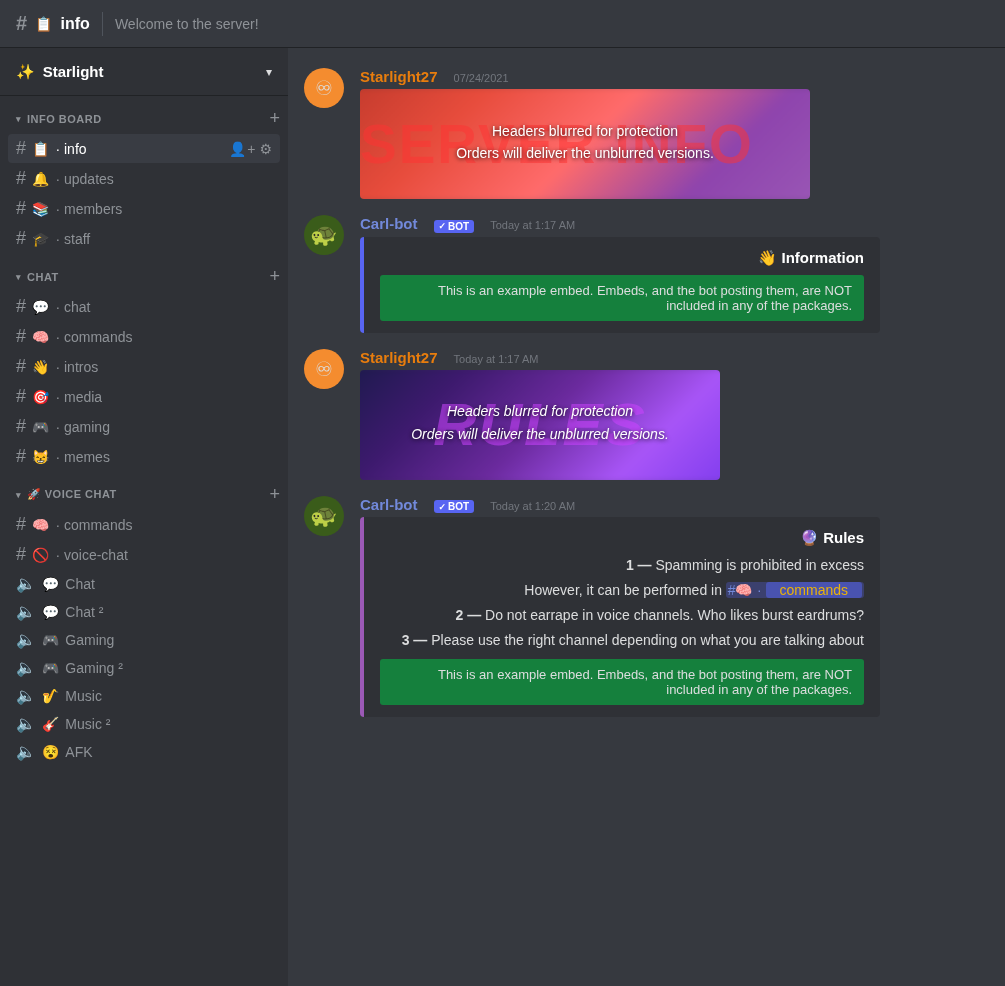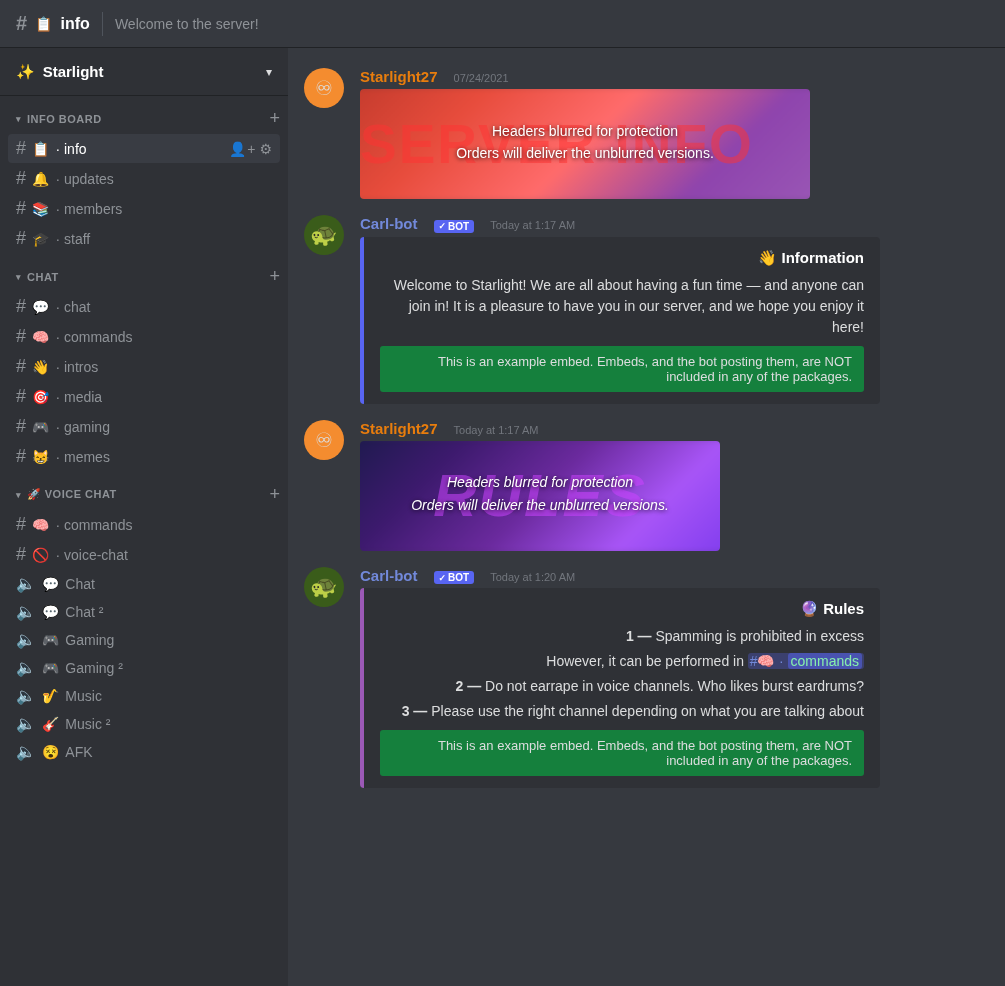--- a/index.html
+++ b/index.html
@@ -63,21 +63,21 @@
     .blur-text-overlay { position: relative; z-index: 2; text-align: center; color: #fff; }
     .blur-text-overlay .watermark-text { font-size: 14px; font-weight: 500; text-shadow: 0 1px 3px rgba(0,0,0,0.8); margin-bottom: 4px; }
     
     
     .embed { border-left: 4px solid #5865f2; background: #2f3136; border-radius: 4px; padding: 12px 16px; margin: 4px 0; max-width: 520px; text-align: right; }
     .embed-title { font-weight: 700; font-size: 15px; color: #fff; margin-bottom: 8px; }
     .embed-body { font-size: 14px; color: #dcddde; line-height: 1.5; margin-bottom: 8px; }
     .embed-footer { background: #15803d; border-radius: 3px; padding: 8px 12px; font-size: 13px; color: #dcddde; }
     
     .mention { background: rgba(88, 101, 242, 0.3); color: #7289da; padding: 0 2px; border-radius: 3px; font-weight: 500; }
-    .highlight { background: rgba(88, 101, 242, 0.5); color: #86efac; padding: 0 3px; border-radius: 3px; }
+    .highlight { background: rgba(88, 101, 242, 0.5); color: #eab308; padding: 0 14px; border-radius: 3px; }
     
     .section-chevron { font-size: 9px; margin-right: 2px; }
     
     
     ::-webkit-scrollbar { width: 4px; }
     ::-webkit-scrollbar-track { background: #2f3136; }
     ::-webkit-scrollbar-thumb { background: #202225; border-radius: 2px; }
   </style>
 </head>
 <body>
@@ -269,21 +269,20 @@
           <div class="message-header">
             <span class="msg-username carlbot">Carl-bot</span>
             <span class="bot-badge">
               <span class="bot-badge-check">✓</span>
               <span>BOT</span>
             </span>
             <span class="msg-timestamp">Today at 1:17 AM</span>
           </div>
           <div class="embed">
             <div class="embed-title">👋 Information</div>
-            <div class="embed-body">Welcome to Starlight! We are all about having a fun time — and anyone can join in! It is a pleasure to have you in our server, and we hope you enjoy it here!</div>
             <div class="embed-footer">This is an example embed. Embeds, and the bot posting them, are NOT included in any of the packages.</div>
           </div>
         </div>
       </div>
 
       <div class="message">
         <div class="avatar avatar-orange">
           <span>♾</span>
         </div>
         <div class="message-content">

